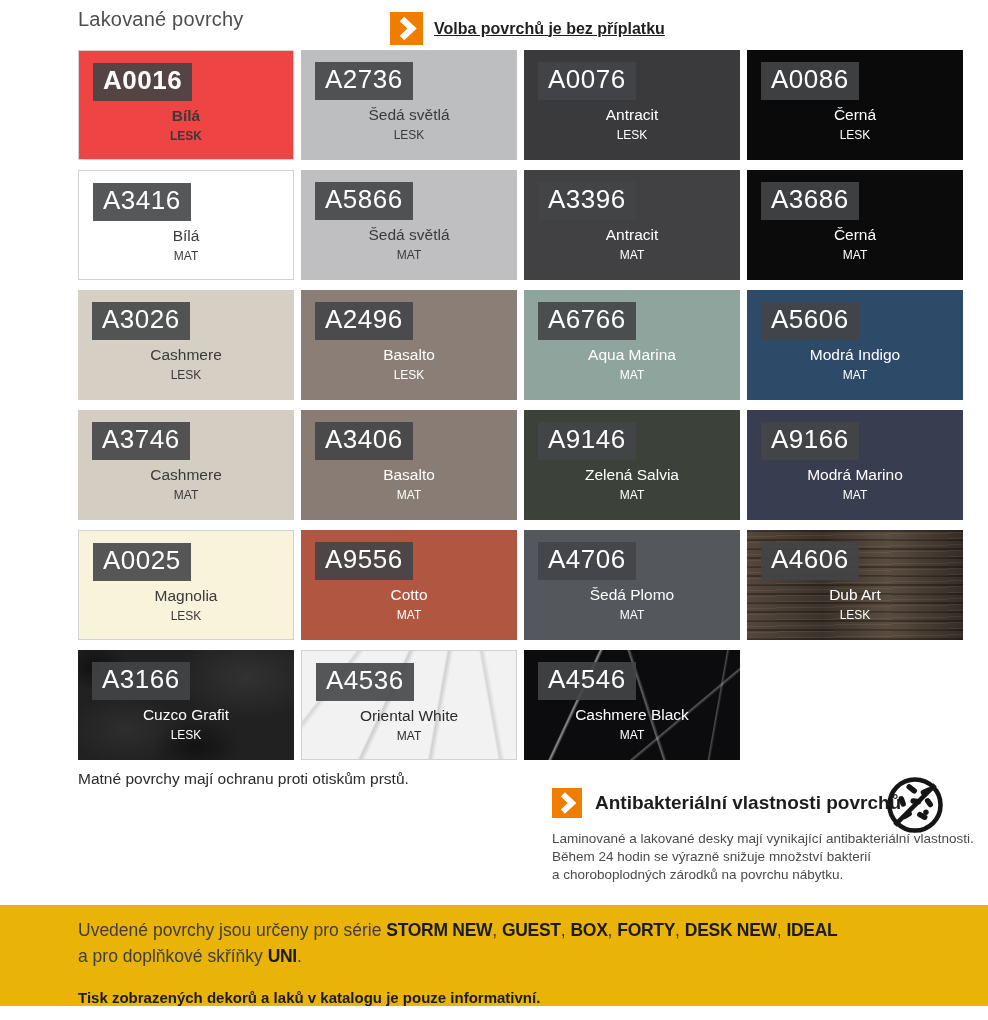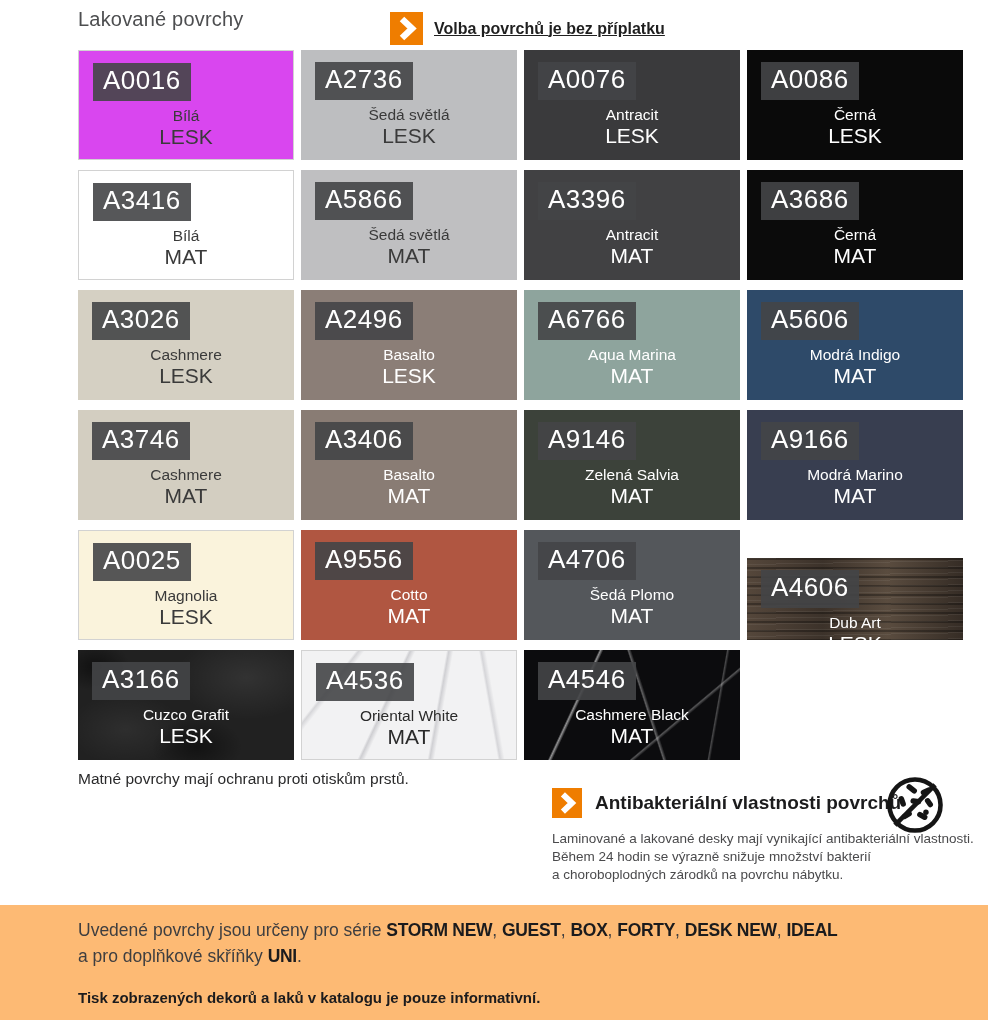--- a/index.html
+++ b/index.html
@@ -19,21 +19,21 @@
     position:absolute;left:78px;top:50px;width:885px;
     display:grid;grid-template-columns:repeat(4,216px);grid-auto-rows:110px;gap:10px 7px;
   }
   .swatch{position:relative;display:flex;flex-direction:column;align-items:center;box-sizing:border-box;}
   .swatch.bordered{border:1px solid #d2d2d2;}
   .code-badge{
     align-self:flex-start;margin:12px 0 0 14px;background:rgba(68,69,71,0.9);
     color:#ffffff;font-size:26px;line-height:1.15;padding:3px 10px 5px 10px;letter-spacing:0.5px;
   }
   .swatch-name{margin-top:5px;font-size:15.5px;line-height:20px;}
-  .swatch-finish{font-size:21px;line-height:21px;}
+  .swatch-finish{font-size:12px;line-height:21px;}
 
   
   .tex-wood{
     background-color:#463a31;
     background-image:
       repeating-linear-gradient(180deg, rgba(0,0,0,0.30) 0 2px, transparent 2px 9px),
       repeating-linear-gradient(179deg, rgba(255,255,255,0.06) 0 1px, transparent 1px 6px),
       linear-gradient(90deg,#55473b 0%,#3c322a 35%,#5a4c3f 65%,#352c25 100%);
   }
   .tex-concrete{
@@ -63,41 +63,41 @@
 
   .fingerprint-note{position:absolute;left:78px;top:770px;font-size:15.5px;color:#2a2a2b;}
 
   .antibact{position:absolute;left:552px;top:788px;width:435px;}
   .antibact-head{display:flex;align-items:center;gap:13px;}
   .antibact-title{font-size:19px;font-weight:600;color:#1c1c1d;}
   .antibact-body{margin-top:12px;font-size:13.5px;line-height:18px;color:#4a4a4c;}
   .no-bact{position:absolute;left:884px;top:774px;width:62px;height:62px;}
 
   .footer-panel{
-    position:absolute;left:0;top:905px;width:988px;height:115px;background:#fdba74;
+    position:absolute;left:0;top:905px;width:988px;height:101px;background:#eab308;
   }
   .footer-series{position:absolute;left:78px;top:12px;font-size:17.5px;line-height:26px;color:#3e3e40;}
   .footer-series .b{font-weight:700;color:#1b1b1d;letter-spacing:-0.3px;}
   .footer-info{position:absolute;left:78px;top:84px;font-size:15px;font-weight:700;color:#1b1b1d;}
 </style>
 </head>
 <body>
 
 <div class="page-title">Lakované povrchy</div>
 
 <div class="top-note">
   <svg class="chev-box" viewBox="0 0 33 33">
     <rect x="0" y="0" width="33" height="33" fill="#ef7d00"></rect>
     <path d="M12 7 L22 16.5 L12 26" fill="none" stroke="#ffffff" stroke-width="6.5"></path>
   </svg>
   <span class="top-note-text">Volba povrchů je bez příplatku</span>
 </div>
 
 <div class="swatch-grid">
-    <div class="swatch bordered" style="background: #d946ef; color: rgb(58, 58, 58);">
+    <div class="swatch bordered" style="background: #ef4444; color: rgb(58, 58, 58); font-weight: bold;">
       <div class="code-badge">A0016</div>
       <div class="swatch-name">Bílá</div>
       <div class="swatch-finish">LESK</div>
     </div>
     <div class="swatch" style="background: rgb(189, 190, 192); color: rgb(58, 58, 58);">
       <div class="code-badge">A2736</div>
       <div class="swatch-name">Šedá světlá</div>
       <div class="swatch-finish">LESK</div>
     </div>
     <div class="swatch" style="background: rgb(58, 58, 60); color: rgb(255, 255, 255);">
@@ -178,21 +178,21 @@
     <div class="swatch" style="background: rgb(176, 86, 65); color: rgb(255, 255, 255);">
       <div class="code-badge">A9556</div>
       <div class="swatch-name">Cotto</div>
       <div class="swatch-finish">MAT</div>
     </div>
     <div class="swatch" style="background: rgb(84, 87, 91); color: rgb(255, 255, 255);">
       <div class="code-badge">A4706</div>
       <div class="swatch-name">Šedá Plomo</div>
       <div class="swatch-finish">MAT</div>
     </div>
-    <div class="swatch tex-wood" style="color: rgb(255, 255, 255); margin-top: 28px;">
+    <div class="swatch tex-wood" style="color: rgb(255, 255, 255);">
       <div class="code-badge">A4606</div>
       <div class="swatch-name">Dub Art</div>
       <div class="swatch-finish">LESK</div>
     </div>
     <div class="swatch tex-concrete" style="color: rgb(255, 255, 255);">
       <div class="code-badge">A3166</div>
       <div class="swatch-name">Cuzco Grafit</div>
       <div class="swatch-finish">LESK</div>
     </div>
     <div class="swatch tex-marble-white bordered" style="color: rgb(42, 42, 42); text-align: right;">

